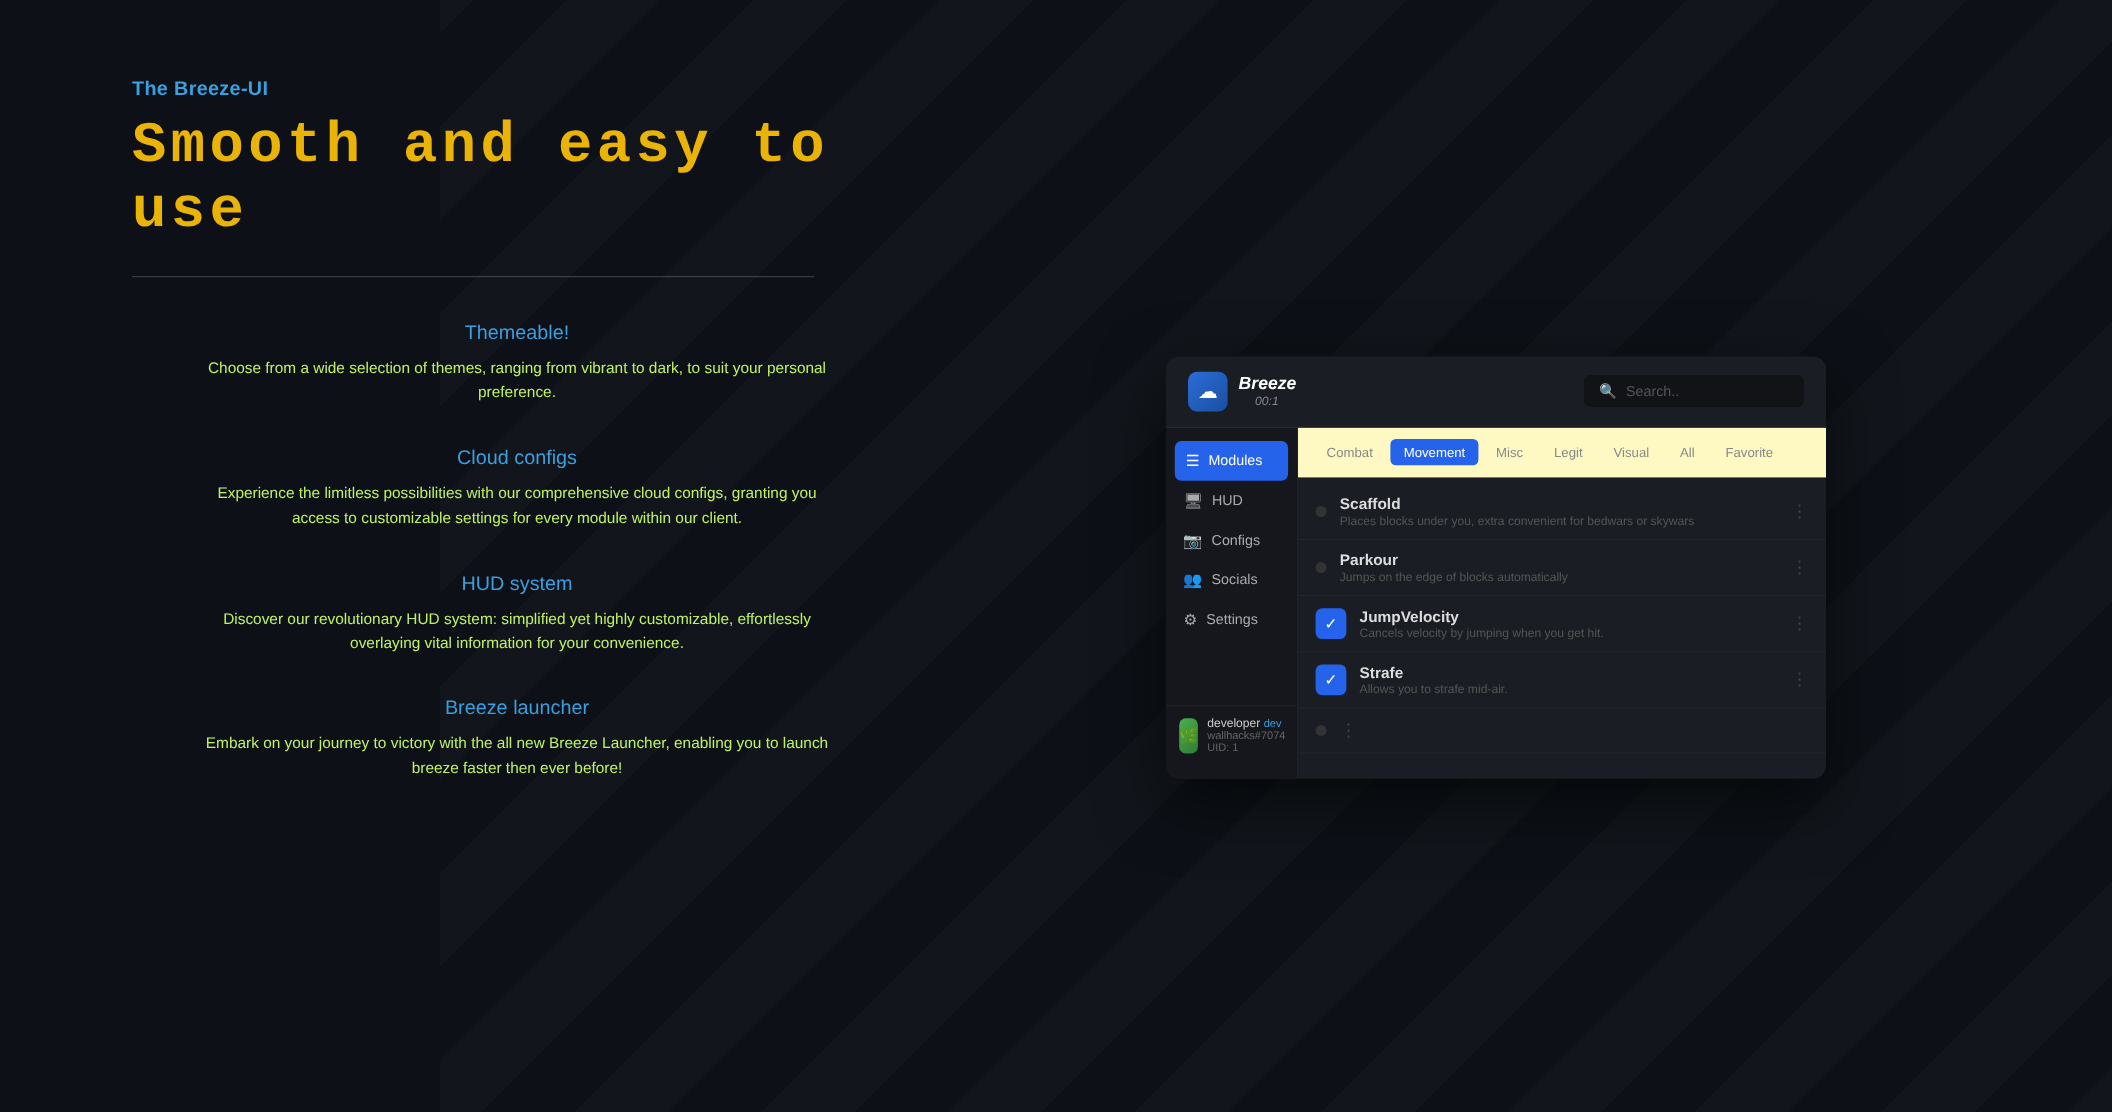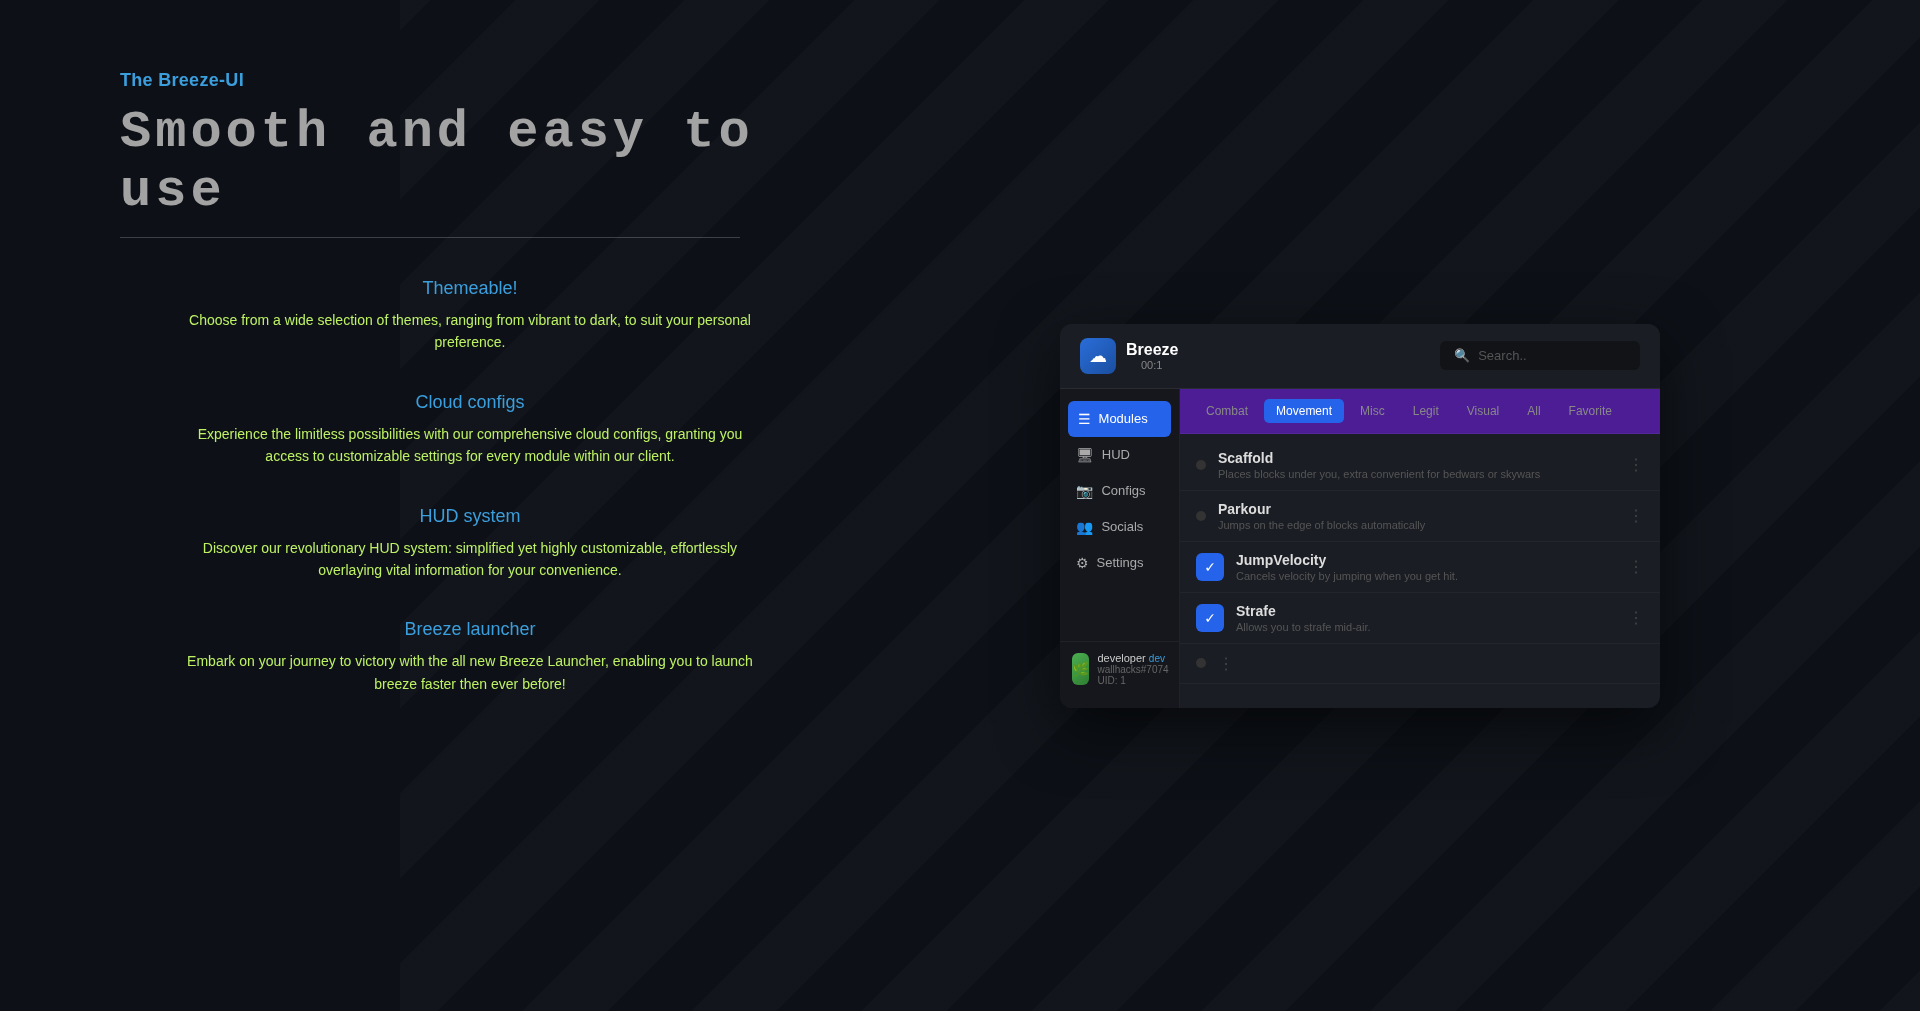--- a/index.html
+++ b/index.html
@@ -58,23 +58,23 @@
       color: #3b9edd;
       font-size: 18px;
       font-weight: 700;
       margin-bottom: 12px;
       letter-spacing: 0.3px;
     }
 
     .main-heading {
       font-size: 52px;
       font-weight: 700;
-      color: #a3a3a3;
+      color: #eab308;
       letter-spacing: 4px;
-      margin-bottom: 16px;
+      margin-bottom: 30px;
       font-family: 'Courier New', monospace;
     }
 
     .divider {
       width: 620px;
       height: 1px;
       background: rgba(255,255,255,0.2);
       margin-bottom: 40px;
     }
 
@@ -145,20 +145,21 @@
       border-radius: 8px;
       display: flex;
       align-items: center;
       justify-content: center;
       font-size: 18px;
     }
 
     .breeze-title-block {
       display: flex;
       flex-direction: column;
+      font-style: italic;
     }
 
     .breeze-name {
       font-size: 16px;
       font-weight: 700;
       color: #fff;
     }
 
     .breeze-version {
       font-size: 11px;
@@ -262,21 +263,21 @@
       flex: 1;
       display: flex;
       flex-direction: column;
     }
 
     
     .tab-bar {
       display: flex;
       gap: 4px;
       padding: 10px 14px;
-      background: #4c1d95;
+      background: #fef9c3;
       border-bottom: 1px solid rgba(255,255,255,0.05);
       align-items: center;
     }
 
     .tab-item {
       padding: 5px 12px;
       font-size: 12px;
       color: #888;
       border-radius: 5px;
       cursor: pointer;

